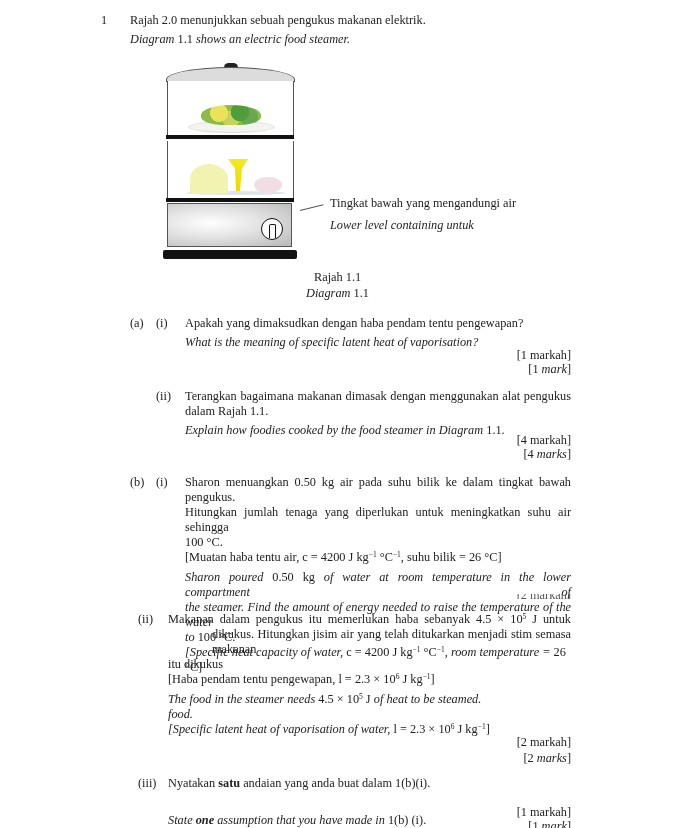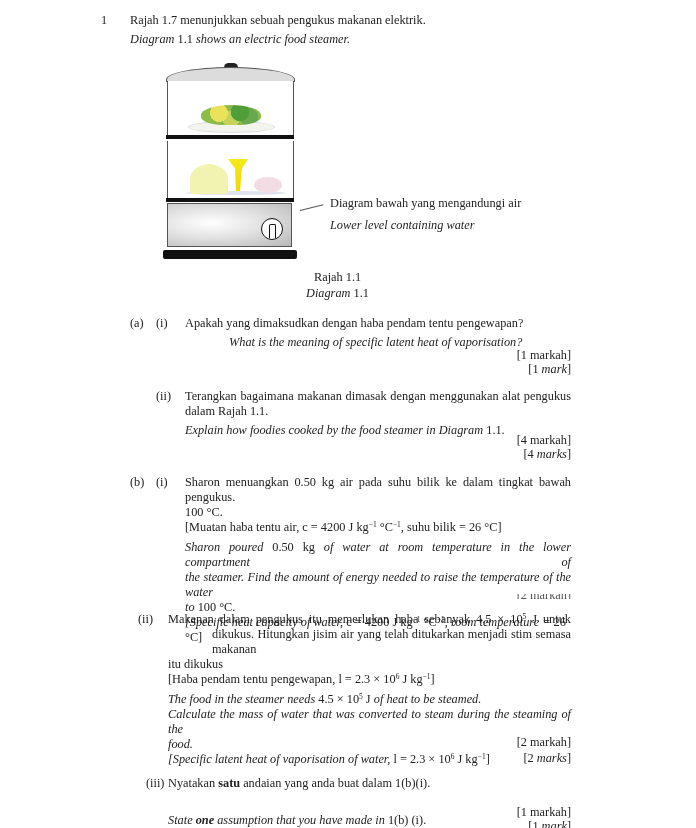--- a/index.html
+++ b/index.html
@@ -40,21 +40,21 @@
   .yellow { position:absolute; left:60px; top:18px; width:20px; height:32px;
             background:linear-gradient(#f3e91e,#f0d800); clip-path:polygon(0 0,100% 0,70% 30%,60% 100%,40% 100%,35% 30%); }
   .pink { position:absolute; left:86px; top:36px; width:28px; height:16px; border-radius:50%; background:#f2dde4; }
   .dish2 { position:absolute; left:18px; top:50px; width:100px; height:4px; background:#dfe3f0; border-radius:50%; }
   .leader { position:absolute; left:300px; top:210px; width:24px; height:1px; background:#555; transform:rotate(-14deg); transform-origin:left center; }
 </style>
 </head>
 <body>
 
 <div class="abs" style="left:101px;top:13px;">1</div>
-<div class="abs" style="left:130px;top:13px;">Rajah 1.7 menunjukkan sebuah pengukus makanan elektrik.</div>
+<div class="abs" style="left:130px;top:13px;">Rajah 2.0 menunjukkan sebuah pengukus makanan elektrik.</div>
 <div class="abs" style="left:130px;top:32px;">
   <span class="it">Diagram</span><span> 1.1 </span><span class="it">shows an electric food steamer.</span>
 </div>
 
 <div class="steamer">
   <div class="knob"></div>
   <div class="lid"></div>
   <div class="tier tier1">
     <div class="plate"></div>
     <div class="salad"></div>
@@ -68,77 +68,77 @@
   </div>
   <div class="rim" style="top:135px;"></div>
   <div class="base">
     <div class="dial">
         <div class="dial-in"></div>
       </div>
   </div>
   <div class="foot"></div>
 </div>
 <div class="leader"></div>
-<div class="abs" style="left:330px;top:196px;">Diagram bawah yang mengandungi air</div>
-<div class="abs it" style="left:330px;top:218px;">Lower level containing water</div>
+<div class="abs" style="left:330px;top:196px;">Tingkat bawah yang mengandungi air</div>
+<div class="abs it" style="left:330px;top:218px;">Lower level containing untuk</div>
 <div class="abs" style="left:314px;top:270px;">Rajah 1.1</div>
 <div class="abs" style="left:306px;top:286px;">
   <span class="it">Diagram</span><span> 1.1</span>
 </div>
 
 <div class="abs" style="left:130px;top:316px;">(a)</div>
 <div class="abs" style="left:156px;top:316px;">(i)</div>
 <div class="abs" style="left:185px;top:316px;">Apakah yang dimaksudkan dengan haba pendam tentu pengewapan?</div>
-<div class="abs it" style="left:185px;top:335px;margin-left:44px;">What is the meaning of specific latent heat of vaporisation?</div>
+<div class="abs it" style="left:185px;top:335px;">What is the meaning of specific latent heat of vaporisation?</div>
 <div class="abs right" style="right:125px;top:348px;">[1 markah]</div>
 <div class="abs right" style="right:125px;top:362px;">
   <span>[1 </span><span class="it">mark</span><span>]</span>
 </div>
 
 <div class="abs" style="left:156px;top:389px;">(ii)</div>
 <div class="abs just line" style="left:185px;top:389px;width:386px;text-align-last:justify;">Terangkan bagaimana makanan dimasak dengan menggunakan alat pengukus</div>
 <div class="abs" style="left:185px;top:404px;">dalam Rajah 1.1.</div>
 <div class="abs" style="left:185px;top:423px;">
   <span class="it">Explain how foodies cooked by the food steamer in Diagram</span><span> 1.1.</span>
 </div>
 <div class="abs right" style="right:125px;top:433px;">[4 markah]</div>
 <div class="abs right" style="right:125px;top:447px;">
   <span>[4 </span><span class="it">marks</span><span>]</span>
 </div>
 
 <div class="abs" style="left:130px;top:475px;">(b)</div>
 <div class="abs" style="left:156px;top:475px;">(i)</div>
 <div class="abs" style="left:185px;top:475px;width:386px;">
   <div class="line" style="text-align:justify;text-align-last:justify;">Sharon menuangkan 0.50 kg air pada suhu bilik ke dalam tingkat bawah pengukus.</div>
+  <div class="line" style="text-align:justify;text-align-last:justify;">Hitungkan jumlah tenaga yang diperlukan untuk meningkatkan suhu air sehingga</div>
   <div class="line">100 °C.</div>
   <div class="line"><span>[Muatan haba tentu air, c = 4200 J kg</span><sup>−1</sup><span> °C</span><sup>−1</sup><span>, suhu bilik = 26 °C]</span></div>
   <div class="line it" style="margin-top:5px;text-align:justify;text-align-last:justify;"><span>Sharon poured </span><span style="font-style:normal">0.50 kg</span><span> of water at room temperature in the lower compartment of</span></div>
   <div class="line it" style="text-align:justify;text-align-last:justify;">the steamer. Find the amount of energy needed to raise the temperature of the water</div>
   <div class="line it"><span>to </span><span style="font-style:normal">100 °C.</span></div>
   <div class="line it"><span>[Specific heat capacity of water, </span><span style="font-style:normal"><span>c = 4200 J kg</span><sup>−1</sup><span> °C</span><sup>−1</sup></span><span>, room temperature = </span><span style="font-style:normal">26 °C]</span></div>
 </div>
 <div class="abs right" style="right:125px;top:594px;height:5px;overflow:hidden;line-height:2px;color:#555;">[2 markah]</div>
 
 <div class="abs" style="left:138px;top:612px;">(ii)</div>
 <div class="abs" style="left:168px;top:612px;width:403px;">
   <div class="line" style="text-align:justify;text-align-last:justify;"><span>Makanan dalam pengukus itu memerlukan haba sebanyak 4.5 × 10</span><sup>5</sup><span> J untuk</span></div>
   <div class="line" style="text-align:justify;text-align-last:justify;margin-left:44px;">dikukus. Hitungkan jisim air yang telah ditukarkan menjadi stim semasa makanan</div>
   <div class="line">itu dikukus</div>
   <div class="line"><span>[Haba pendam tentu pengewapan, l = 2.3 × 10</span><sup>6</sup><span> J kg</span><sup>−1</sup><span>]</span></div>
   <div class="line it" style="margin-top:5px;"><span>The food in the steamer needs </span><span style="font-style:normal"><span>4.5 × 10</span><sup>5</sup><span> J</span></span><span> of heat to be steamed.</span></div>
-  <div class="line it" style="text-align:justify;text-align-last:justify;">Calculate the mass of water that was converted to steam during the steaming of the</div>
   <div class="line it">food.</div>
   <div class="line it"><span>[Specific latent heat of vaporisation of water, </span><span style="font-style:normal"><span>l = 2.3 × 10</span><sup>6</sup><span> J kg</span><sup>−1</sup><span>]</span></span></div>
 </div>
 <div class="abs right" style="right:125px;top:735px;">[2 markah]</div>
 <div class="abs right" style="right:125px;top:751px;">
   <span>[2 </span><span class="it">marks</span><span>]</span>
 </div>
 
-<div class="abs" style="left:146px;top:776px;">(iii)</div>
+<div class="abs" style="left:138px;top:776px;">(iii)</div>
 <div class="abs" style="left:168px;top:776px;">
   <span>Nyatakan </span><b>satu</b><span> andaian yang anda buat dalam 1(b)(i).</span>
 </div>
 <div class="abs it" style="left:168px;top:785px;margin-top:28px;">
   <span>State </span><b>one</b><span> assumption that you have made in </span><span style="font-style:normal">1(b) (i).</span>
 </div>
 <div class="abs right" style="right:125px;top:805px;">[1 markah]</div>
 <div class="abs right" style="right:125px;top:819px;">
   <span>[1 </span><span class="it">mark</span><span>]</span>
 </div>

